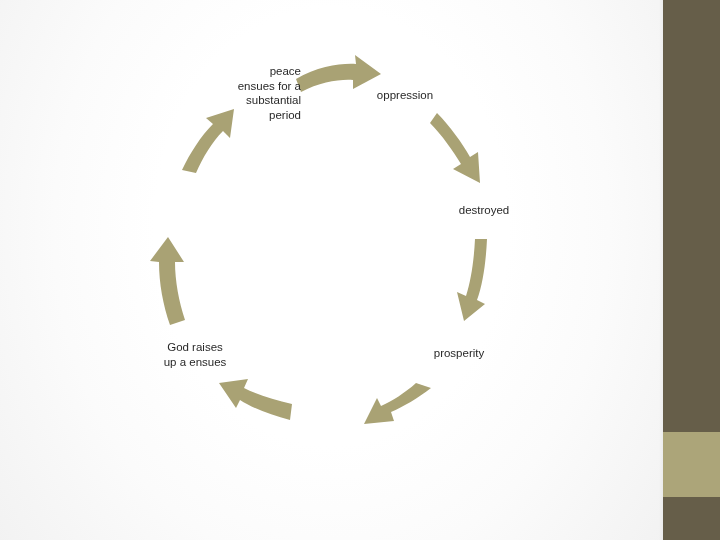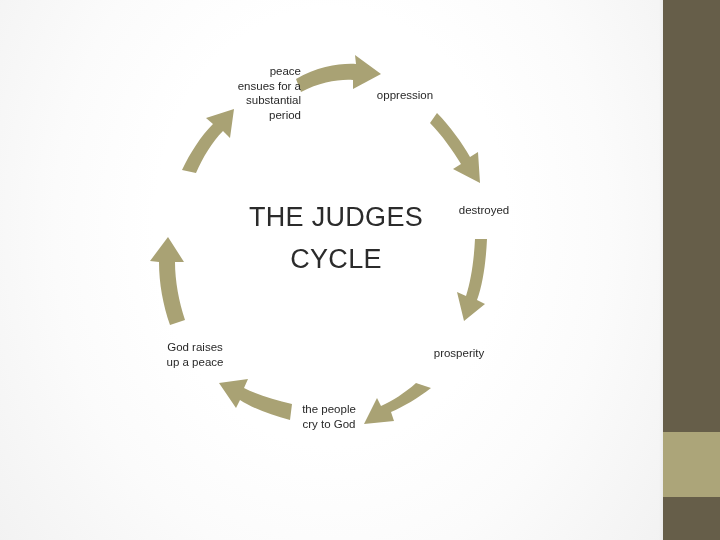--- a/index.html
+++ b/index.html
@@ -155,38 +155,34 @@
       <path fill="#a9a274" d="M182,170
                C190,153 201,136 213,124
                L206,118
                L234,109
                L230,138
                L223,131
                C212,142 203,157 196,173 Z"></path>
     </g>
   </svg>
 
-  <div class="center-title">THE JUDGES
-CYCLE</div>
 
   <div class="node-label n-peace">peace
 ensues for a
 substantial
 period</div>
 
   <div class="node-label n-prosperity">oppression</div>
 
   <div class="node-label n-idolatry">destroyed</div>
 
   <div class="node-label n-oppression">prosperity</div>
 
-  <div class="node-label n-cry">the people
-cry to God</div>
 
   <div class="node-label n-judge">God raises
-up a peace</div>
+up a ensues</div>
 
 
   <div class="rail-edge"></div>
   <div class="rail-dark"></div>
   <div class="rail-accent"></div>
 
 </div>
 
 </body></html>

